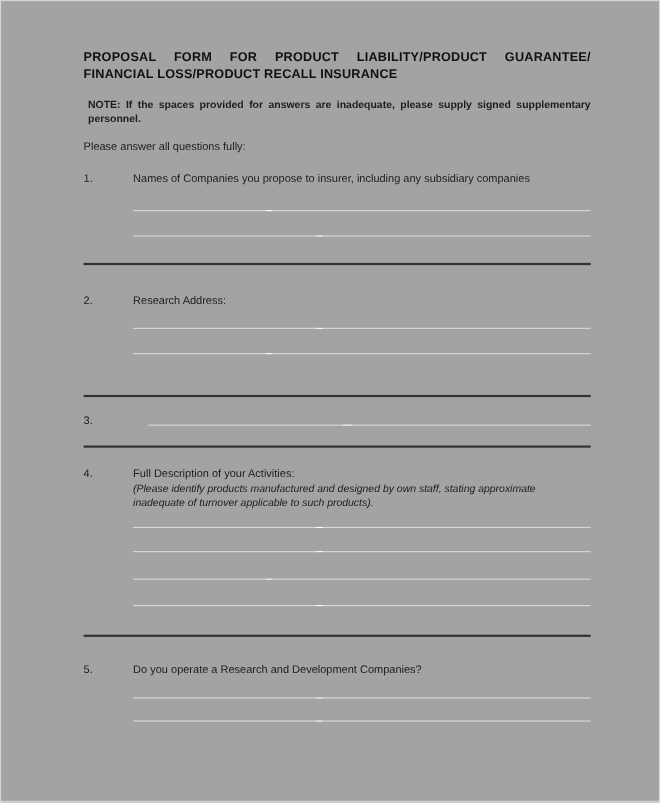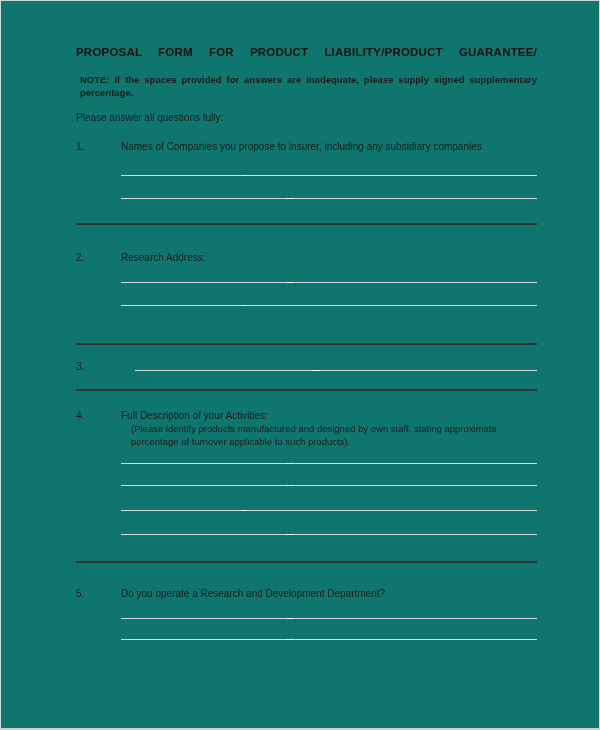--- a/index.html
+++ b/index.html
@@ -1,20 +1,20 @@
 <!DOCTYPE html>
 <html><head>
 <meta charset="utf-8">
 <style>
   html, body { margin: 0; padding: 0; background: #ffffff; }
   .page {
     box-sizing: border-box;
     width: 600px;
     height: 730px;
-    background: #0f766e;
+    background: #a3a3a3;
     border: 1px solid #d6d6d6;
     border-bottom: 2px solid #cfcfcf;
     padding: 43px 62px 0 75px;
     font-family: "Liberation Sans", sans-serif;
     color: #1c1c1c;
     overflow: hidden;
   }
   .title {
     margin: 0;
     font-size: 11.5px;
@@ -41,24 +41,24 @@
   }
   .q-row {
     display: flex;
     font-size: 10px;
     line-height: 13px;
   }
   .q-num { width: 45px; flex: none; }
   .q-text { flex: 1; min-width: 0; }
   .q-note {
     display: block;
+    font-style: italic;
     font-size: 9.5px;
     line-height: 13px;
     white-space: nowrap;
-    margin-left: 10px;
   }
   .answer-line {
     height: 1px;
     margin: 22px 0 0 45px;
     background: linear-gradient(to right,
       #d9d9d9 0%, #d9d9d9 40%,
       #ffffff 40%, #ffffff 41.4%,
       #d9d9d9 41.4%, #d9d9d9 100%);
   }
   .answer-line.gap-early {
@@ -103,25 +103,26 @@
   .q5-l1    { margin-top: 18px; }
   .q5-l2    { margin-top: 20px; }
 </style>
 </head>
 <body>
 
 <div class="page">
 
   <h1 class="title">
     <span class="t-line justify-line">PROPOSAL FORM FOR PRODUCT LIABILITY/PRODUCT GUARANTEE/</span>
+    <span class="t-line">FINANCIAL LOSS/PRODUCT RECALL INSURANCE</span>
   </h1>
 
   <p class="note">
     <span class="t-line justify-line">NOTE:  If the spaces provided for answers are inadequate, please supply signed supplementary</span>
-    <span class="t-line">percentage.</span>
+    <span class="t-line">personnel.</span>
   </p>
 
   <p class="intro">Please answer all questions fully:</p>
 
   <section>
     <div class="q-row q1-row">
       <span class="q-num">1.</span>
       <span class="q-text">Names of Companies you propose to insurer, including any subsidiary companies</span>
     </div>
     <div class="answer-line gap-early q1-l1"></div>
@@ -149,35 +150,35 @@
   </section>
 
   <hr class="divider div-3">
 
   <section>
     <div class="q-row q4-row">
       <span class="q-num">4.</span>
       <span class="q-text">
         <span>Full Description of your Activities:</span>
         <span class="q-note">(Please identify products manufactured and designed by own staff, stating approximate</span>
-        <span class="q-note">percentage of turnover applicable to such products).</span>
+        <span class="q-note">inadequate of turnover applicable to such products).</span>
       </span>
     </div>
     <div class="answer-line q4-l1"></div>
     <div class="answer-line q4-l2"></div>
     <div class="answer-line gap-early q4-l3"></div>
     <div class="answer-line q4-l4"></div>
   </section>
 
   <hr class="divider div-4">
 
   <section>
     <div class="q-row q5-row">
       <span class="q-num">5.</span>
       <span class="q-text">
-        <span>Do you operate a Research and Development Department?</span>
+        <span>Do you operate a Research and Development Companies?</span>
       </span>
     </div>
     <div class="answer-line q5-l1"></div>
     <div class="answer-line q5-l2"></div>
   </section>
 
 </div>
 
 </body></html>

